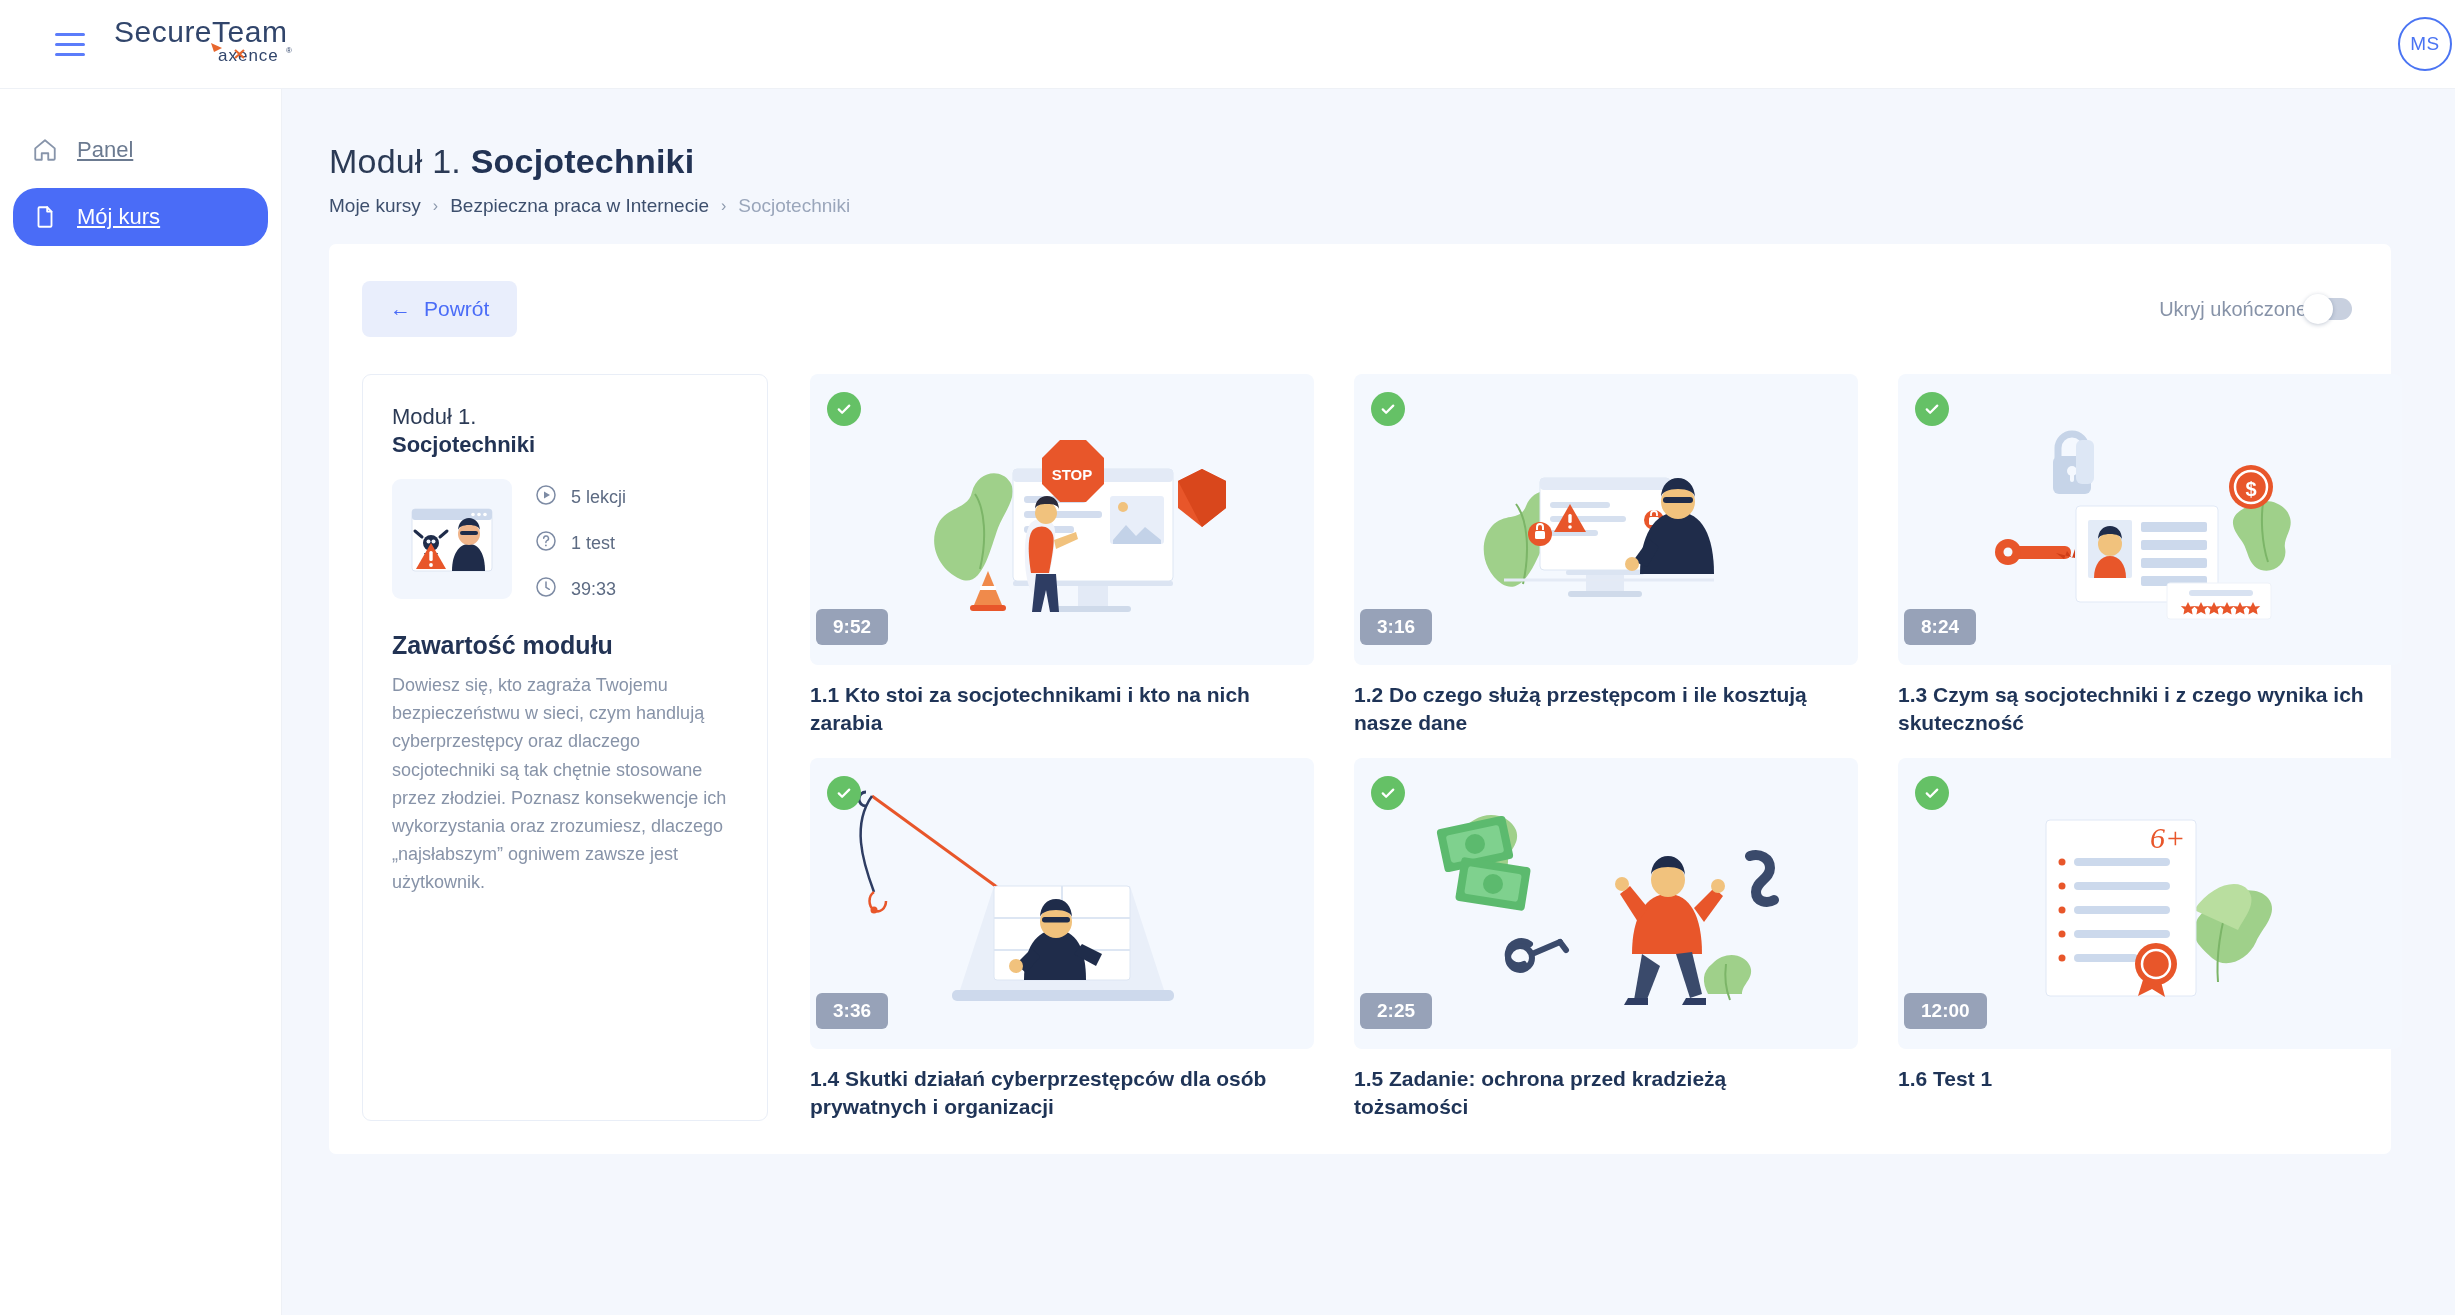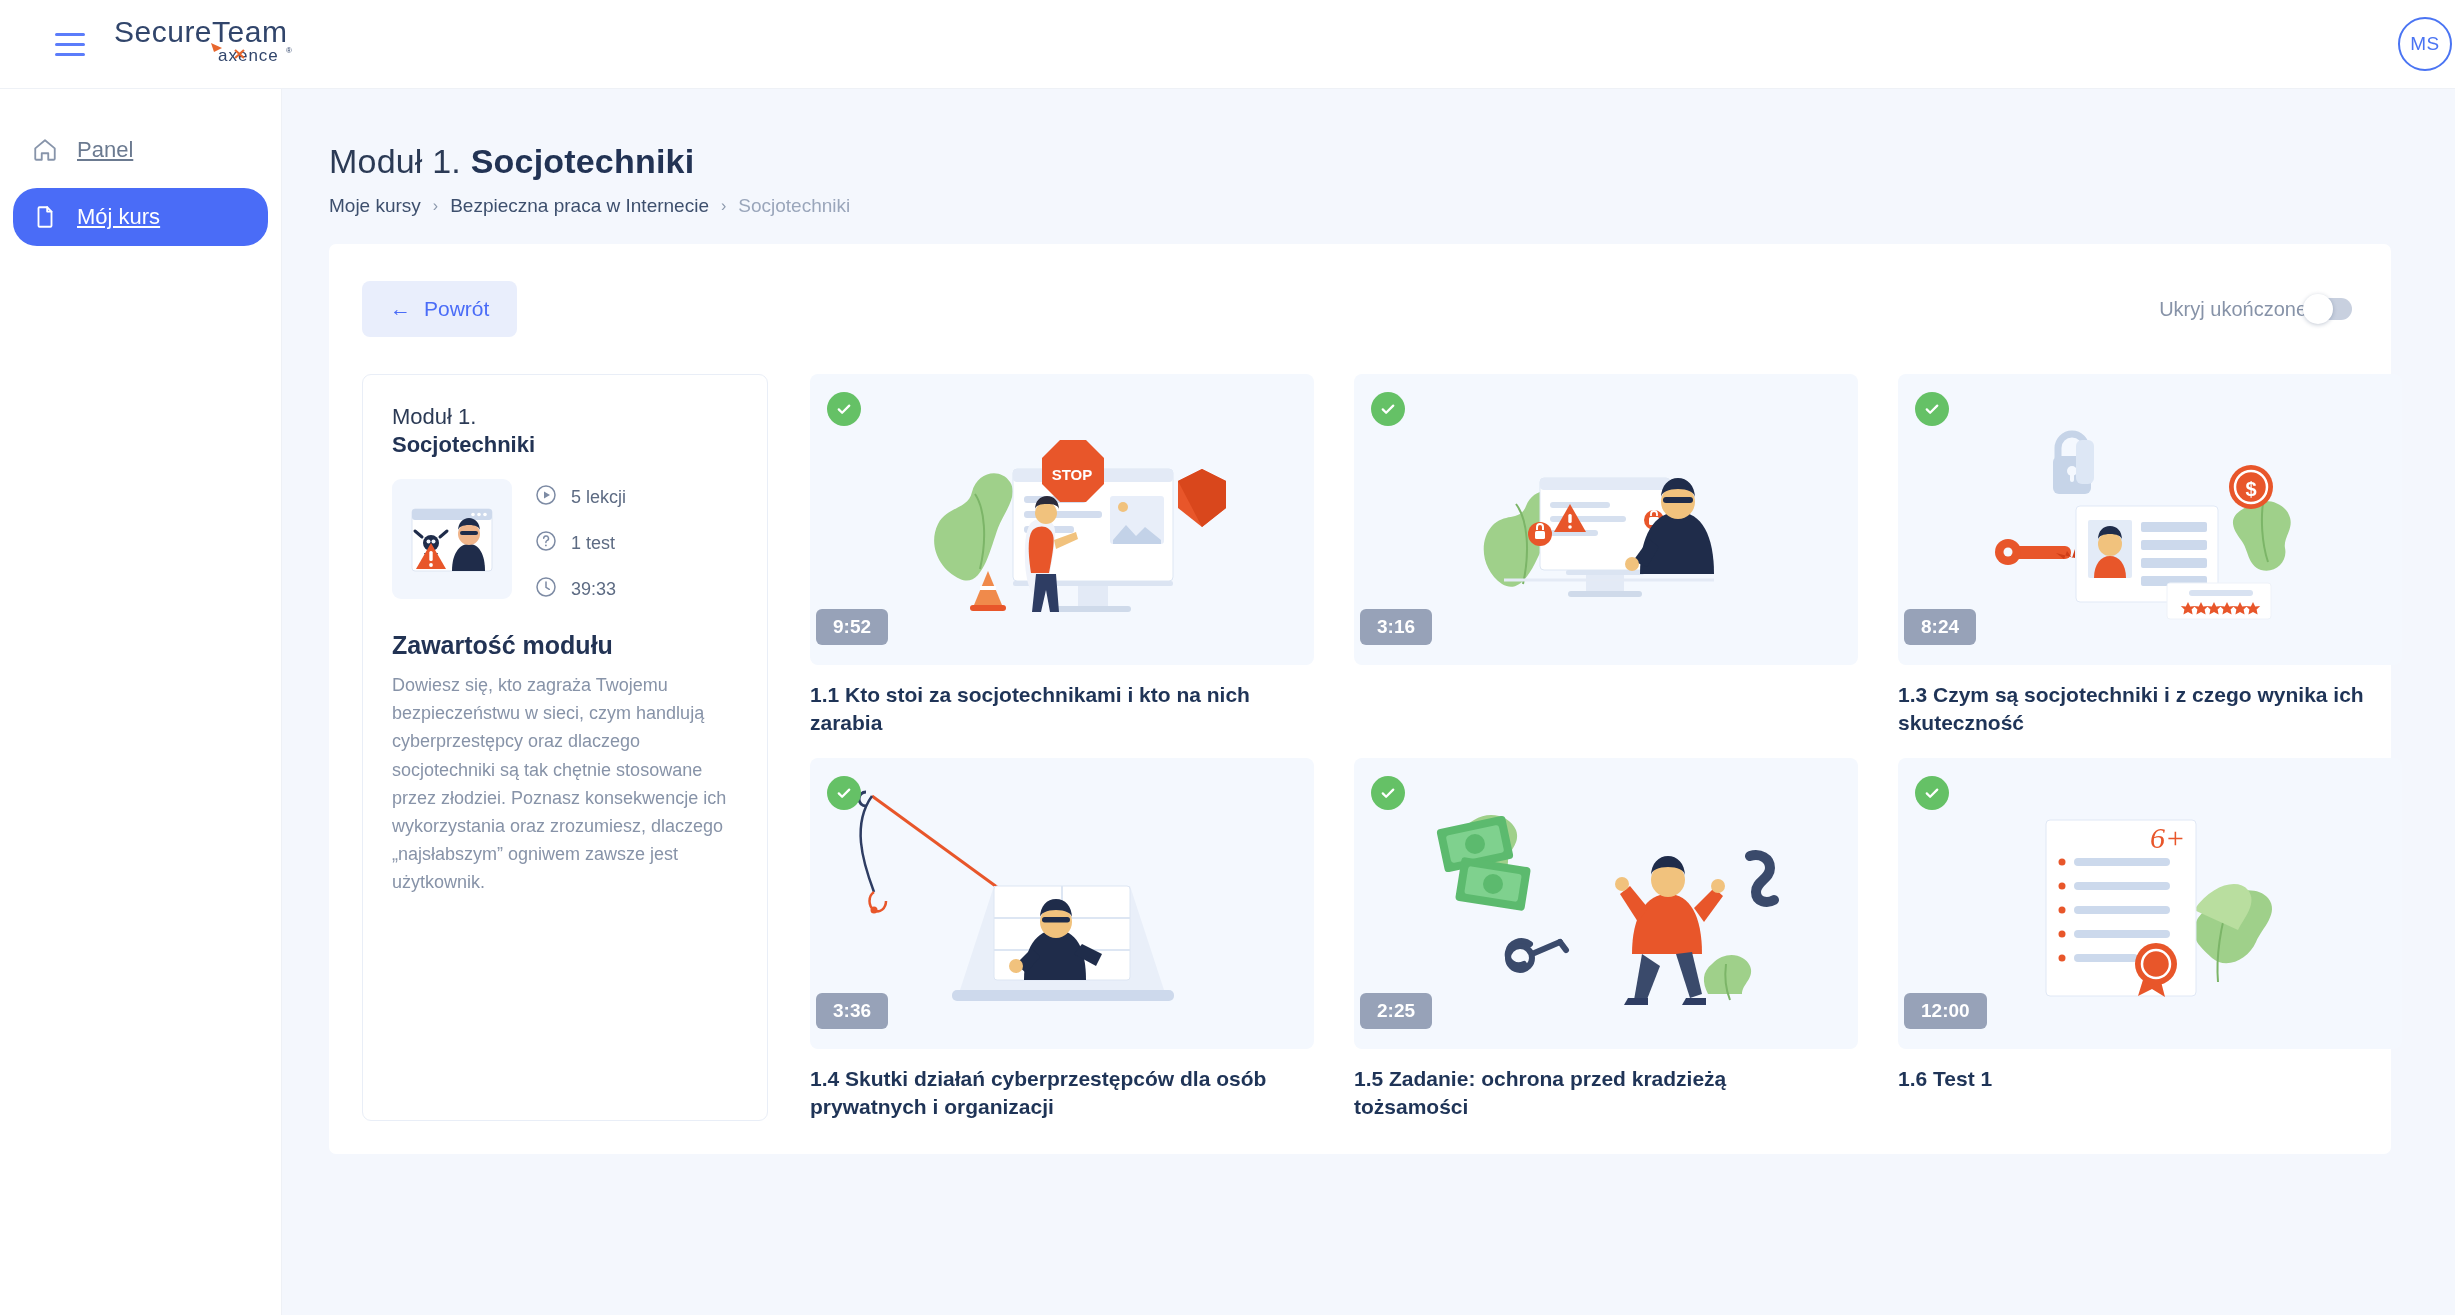--- a/index.html
+++ b/index.html
@@ -371,20 +371,21 @@
               <path d="M286 200c0-38 14-62 38-62s36 24 36 62z" fill="#1f2c4a"></path>
               <circle cx="324" cy="128" r="17" fill="#f1c27d"></circle>
               <path d="M307 124c0-13 8-20 17-20s17 7 17 20c0-6-8-9-17-9s-17 3-17 9z" fill="#1f2c4a"></path>
               <rect x="309" y="123" width="30" height="6" rx="3" fill="#1f2c4a"></rect>
               <path d="M295 165l-16 22 14 6 12-20z" fill="#1f2c4a"></path>
               <circle cx="278" cy="190" r="7" fill="#f1c27d"></circle>
               <path d="M150 206h210" stroke="#e4eaf5" stroke-width="3"></path>
             </svg>
             <div class="dur">3:16</div>
           </div>
+          <div class="lesson-title">1.2 Do czego służą przestępcom i ile kosztują nasze dane</div>
         </div>
 
         <div class="lesson">
           <div class="thumb">
             <div class="check">
               <svg width="18" height="18" viewBox="0 0 24 24" fill="none" stroke="#fff" stroke-width="3" stroke-linecap="round" stroke-linejoin="round">
                   <path d="M5 12.5l4.5 4.5L19 7.5"></path>
                 </svg>
             </div>
             <svg class="art" viewBox="0 0 504 291">

